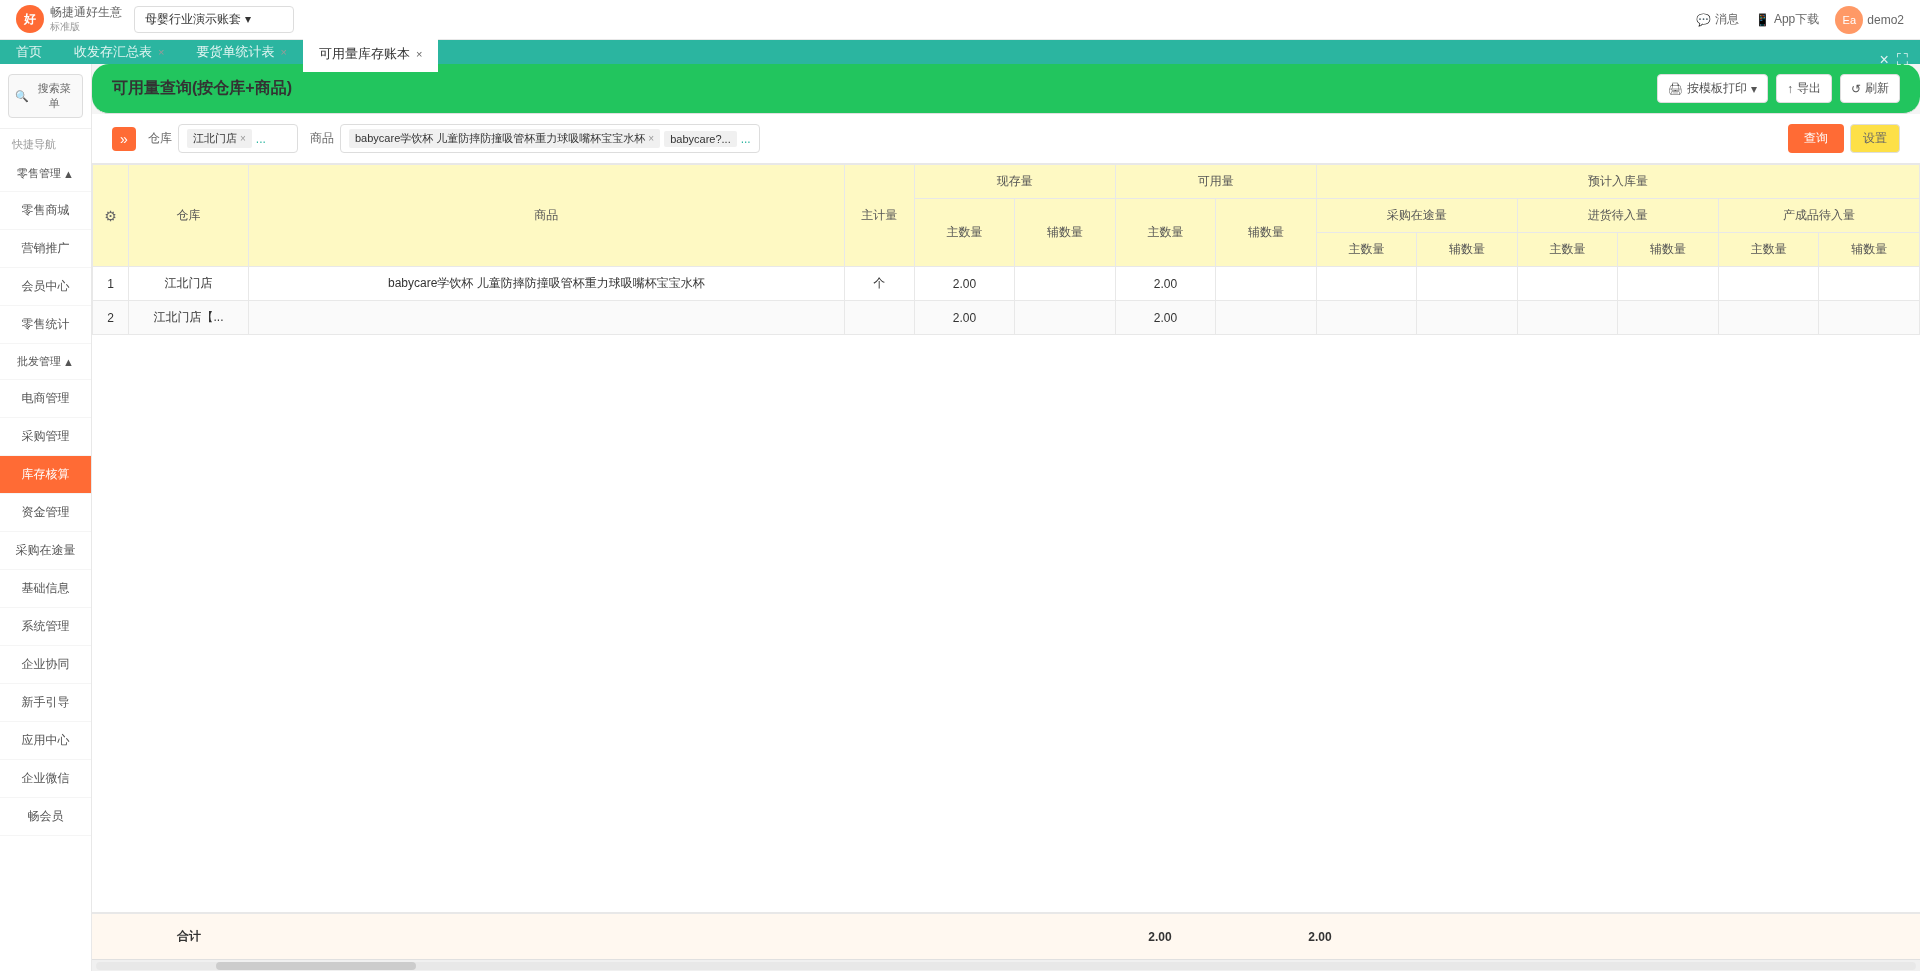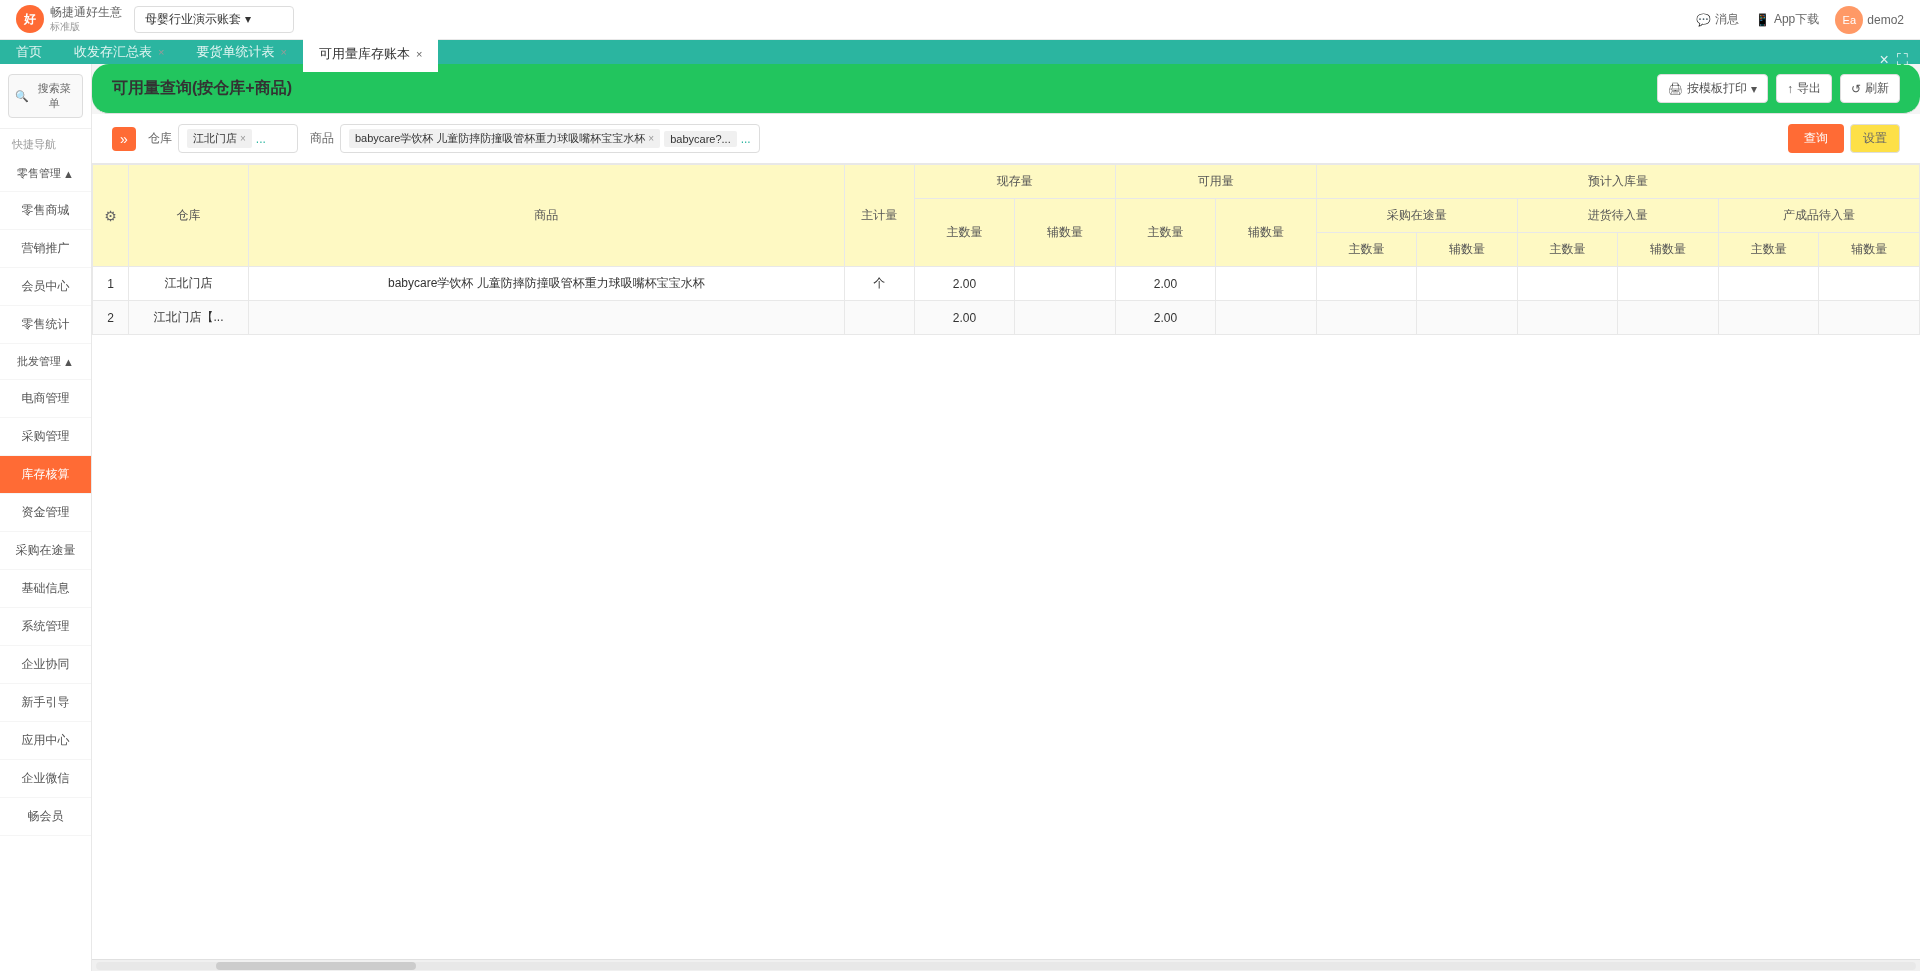--- a/index.html
+++ b/index.html
@@ -326,20 +326,42 @@
       <td></td>
       <td></td>
       <td></td>
       <td></td>
       <td></td>
     </tr>
             </tbody>
         </table>
       </div>
 
+      <div class="table-footer">
+        <table class="footer-table">
+          <tbody>
+              <tr>
+            <td style="width:37px;"></td>
+            <td class="footer-label" style="width:120px;">合计</td>
+            <td style="min-width:280px;"></td>
+            <td style="width:70px;"></td>
+            <td class="footer-val" style="width:80px;">2.00</td>
+            <td style="width:80px;"></td>
+            <td class="footer-val" style="width:80px;">2.00</td>
+            <td style="width:80px;"></td>
+            <td style="width:80px;"></td>
+            <td style="width:80px;"></td>
+            <td style="width:80px;"></td>
+            <td style="width:80px;"></td>
+            <td style="width:80px;"></td>
+            <td style="width:80px;"></td>
+          </tr>
+        </tbody>
+          </table>
+      </div>
 
       <div class="scroll-bar-area">
         <div class="scroll-bar-track">
           <div class="scroll-bar-thumb"></div>
         </div>
       </div>
     </div>
 
   </div>
 </div>

